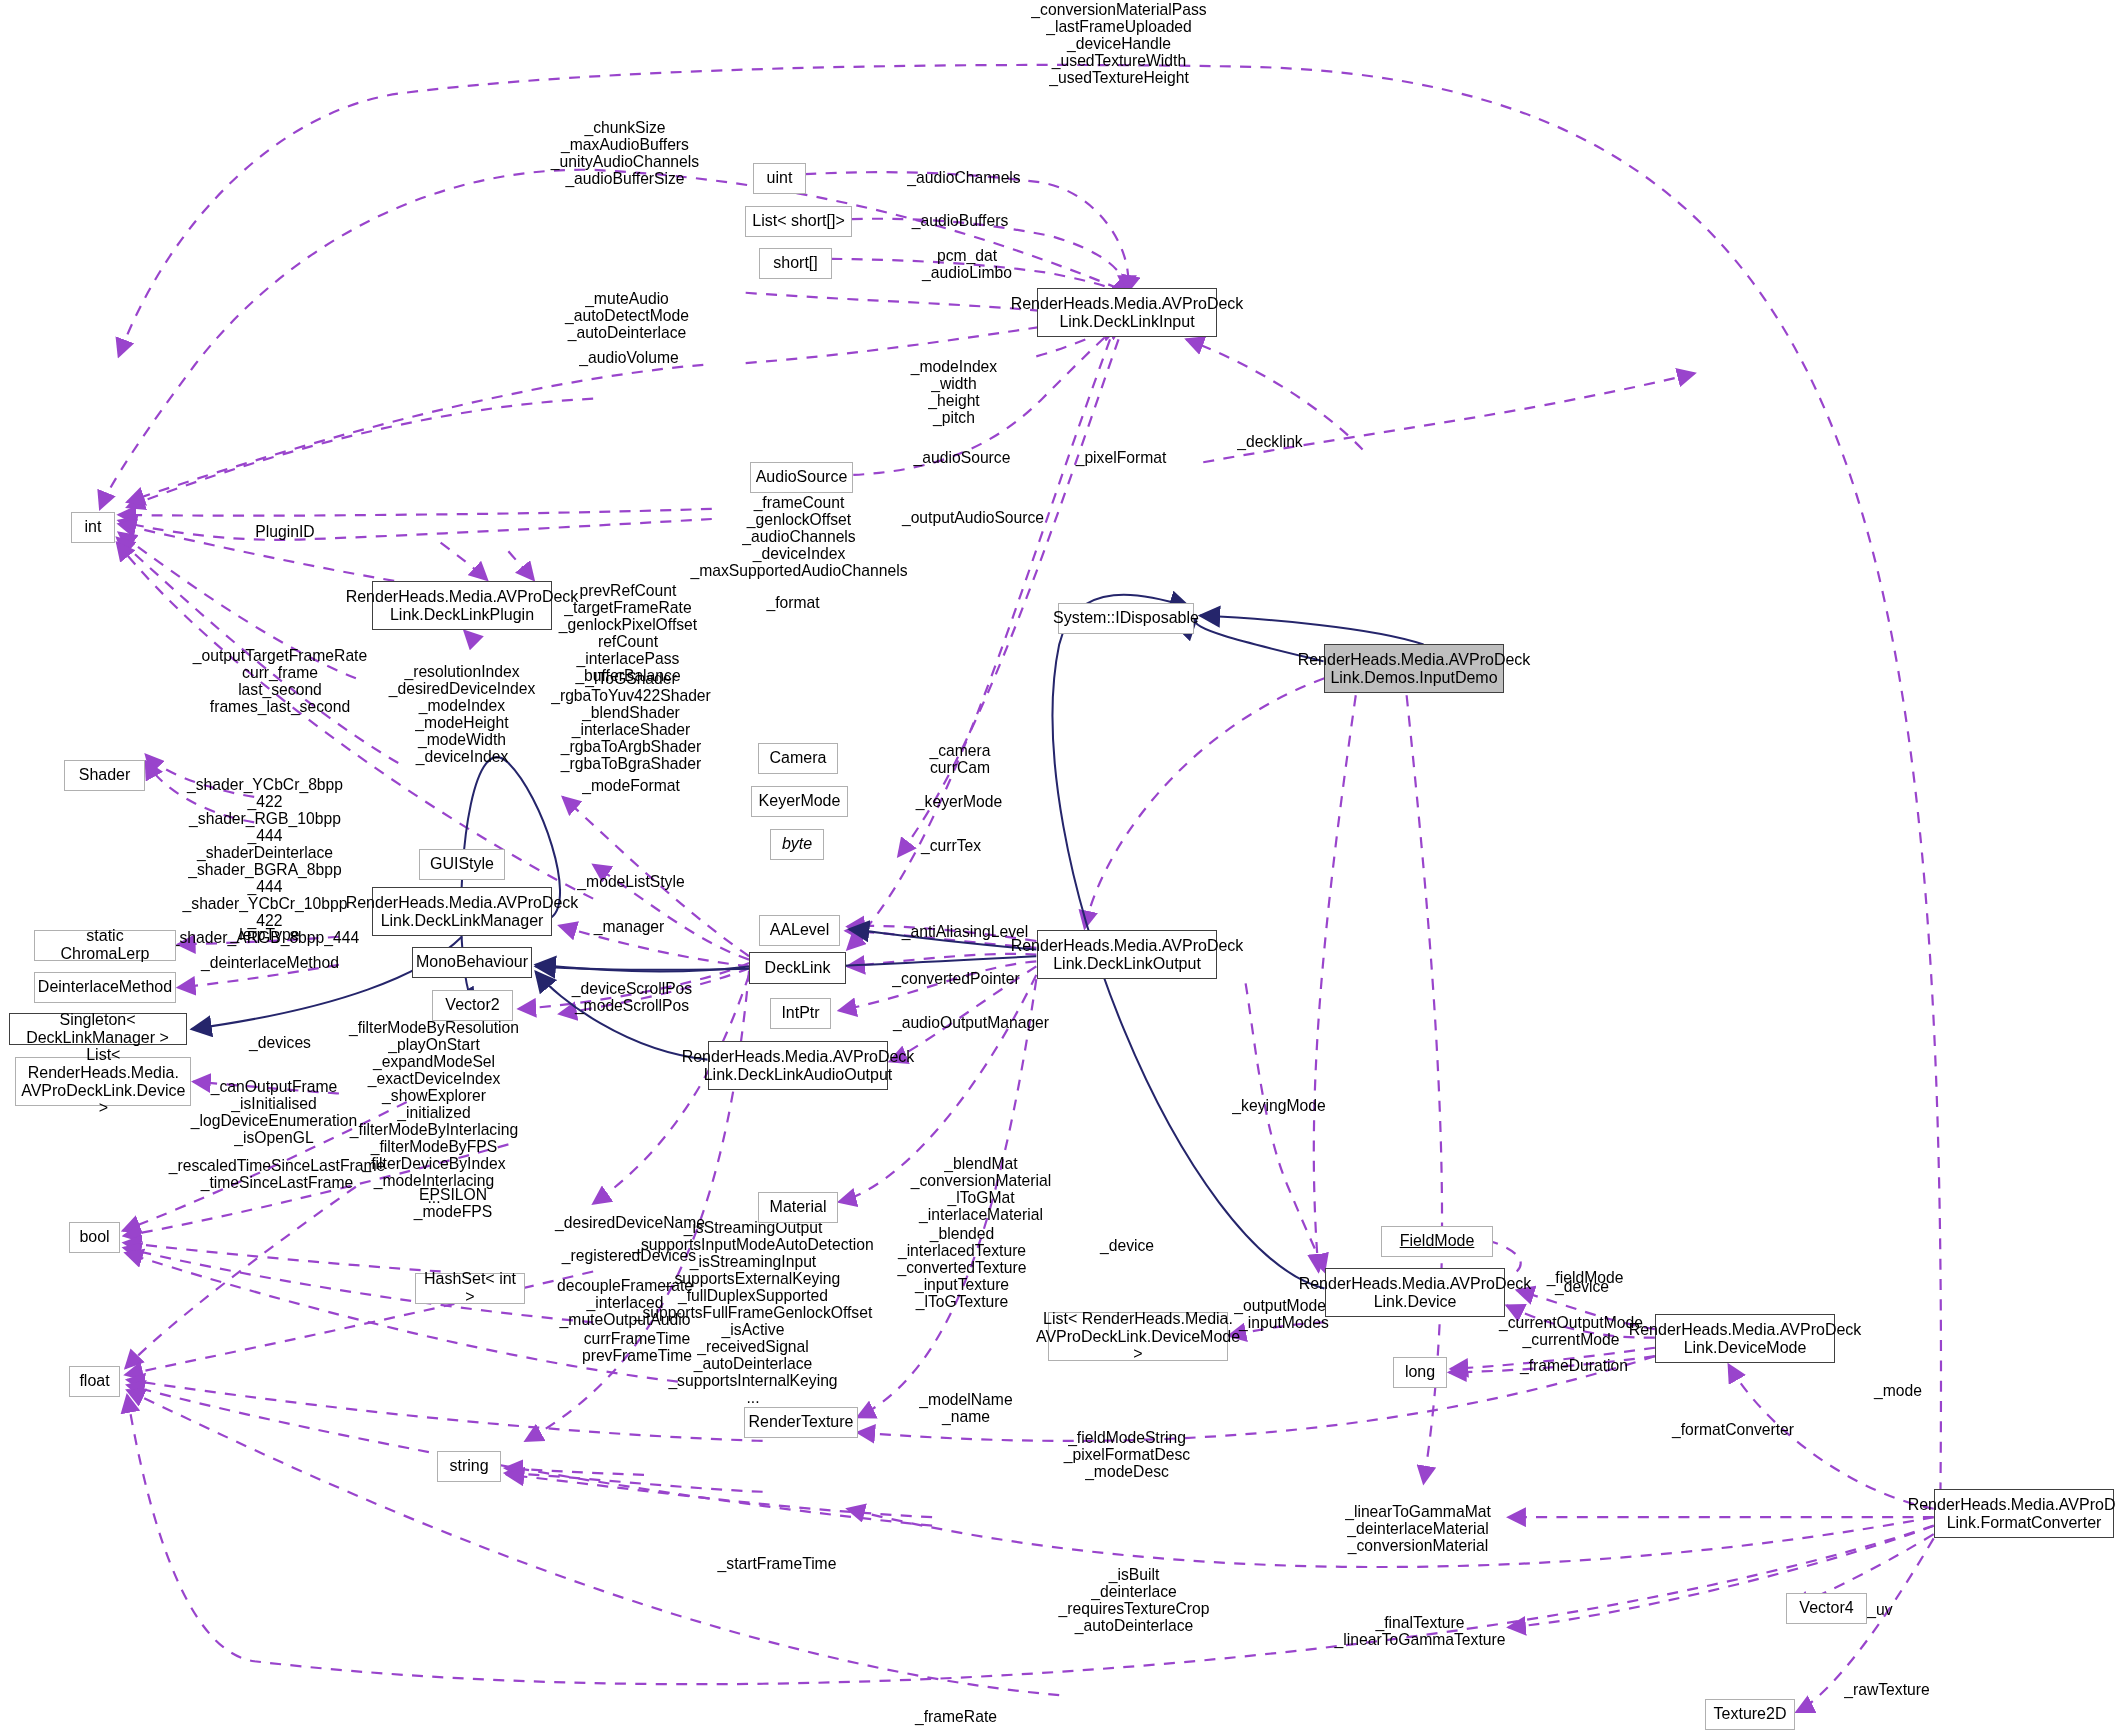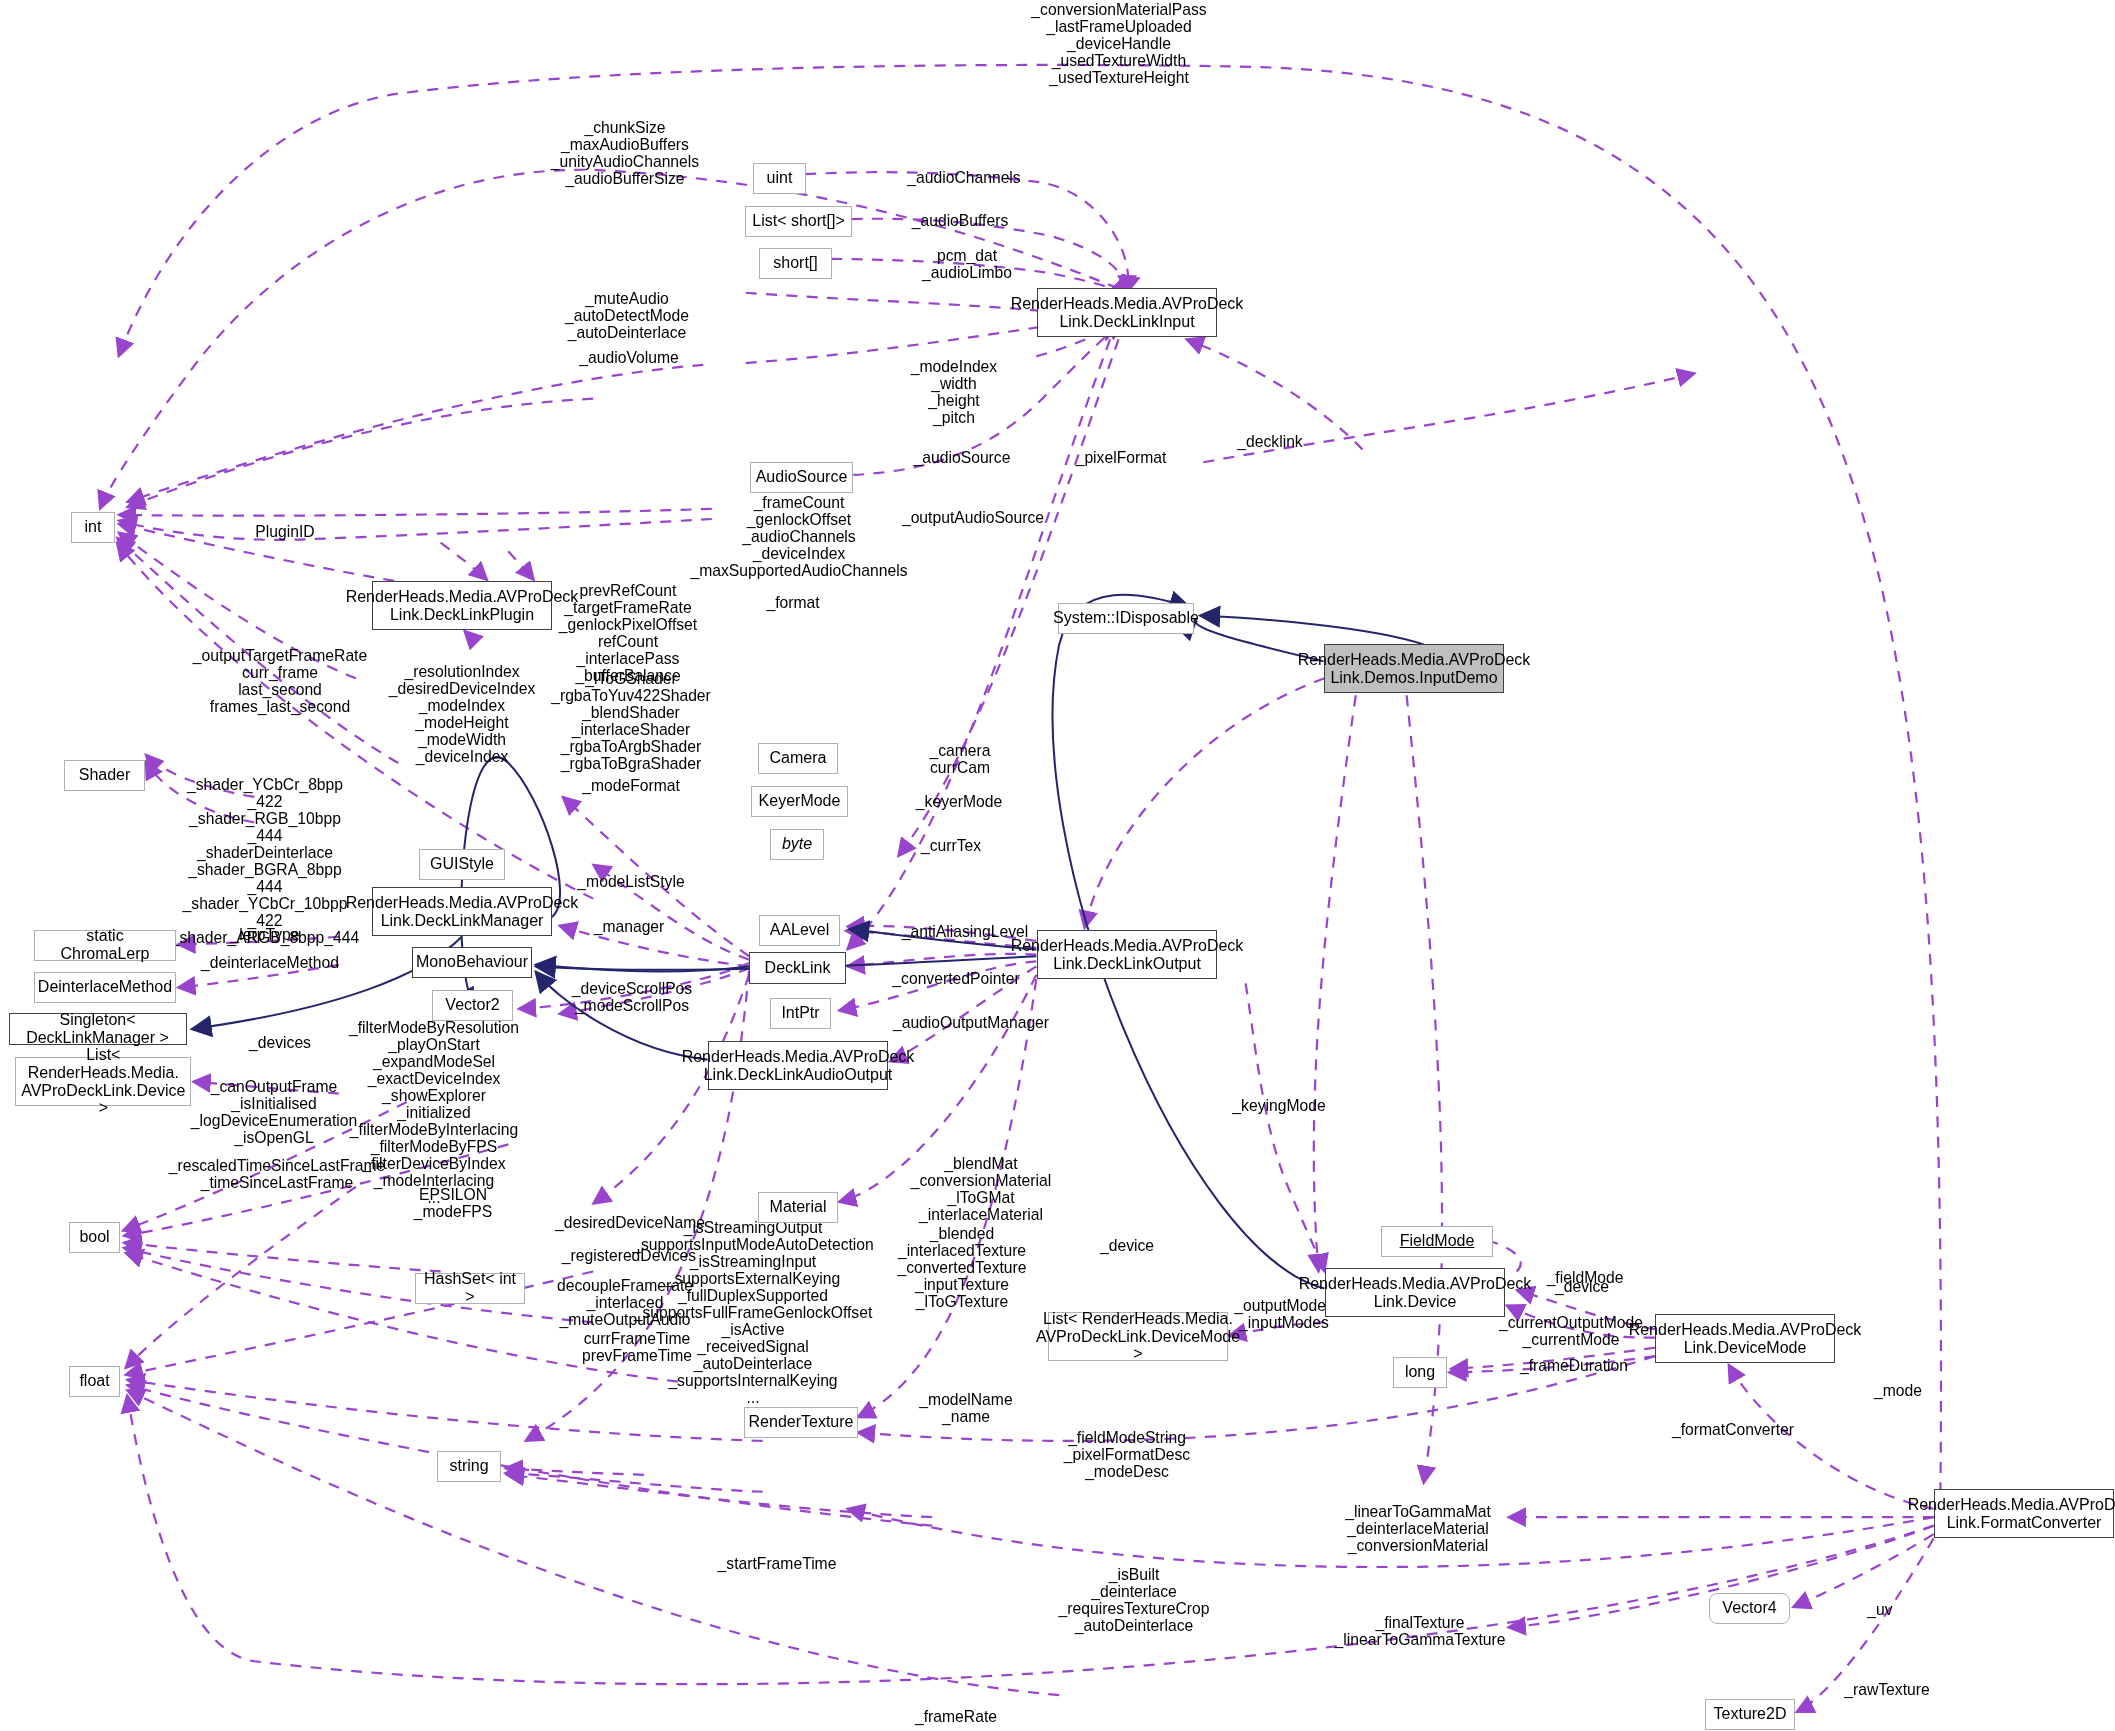--- a/index.html
+++ b/index.html
@@ -238,21 +238,21 @@
 AVProDeckLink.DeviceMode &gt;</div>
 
   <div class="node" style="left:1381px;top:1226px;width:112px;height:30.5px;text-decoration:underline;">FieldMode</div>
   <div class="node strong" style="left:1325px;top:1268px;width:180px;height:49px;">RenderHeads.Media.AVProDeck
 Link.Device</div>
   <div class="node" style="left:1393px;top:1357px;width:54px;height:30.5px;">long</div>
   <div class="node strong" style="left:1655px;top:1314px;width:180px;height:49px;">RenderHeads.Media.AVProDeck
 Link.DeviceMode</div>
   <div class="node strong" style="left:1934px;top:1489px;width:180px;height:49px;">RenderHeads.Media.AVProDeck
 Link.FormatConverter</div>
-  <div class="node" style="left:1709px;top:1593px;width:81px;height:30.5px;border-radius:8px;">Vector4</div>
+  <div class="node" style="left:1786px;top:1593px;width:81px;height:30.5px;">Vector4</div>
   <div class="node" style="left:1705px;top:1699px;width:90px;height:30.5px;">Texture2D</div>
 
   <div class="edge-label" style="left:1119px;top:1.7px;">_conversionMaterialPass
 _lastFrameUploaded
 _deviceHandle
 _usedTextureWidth
 _usedTextureHeight</div>
   <div class="edge-label" style="left:625px;top:120px;">_chunkSize
 _maxAudioBuffers
 _unityAudioChannels

